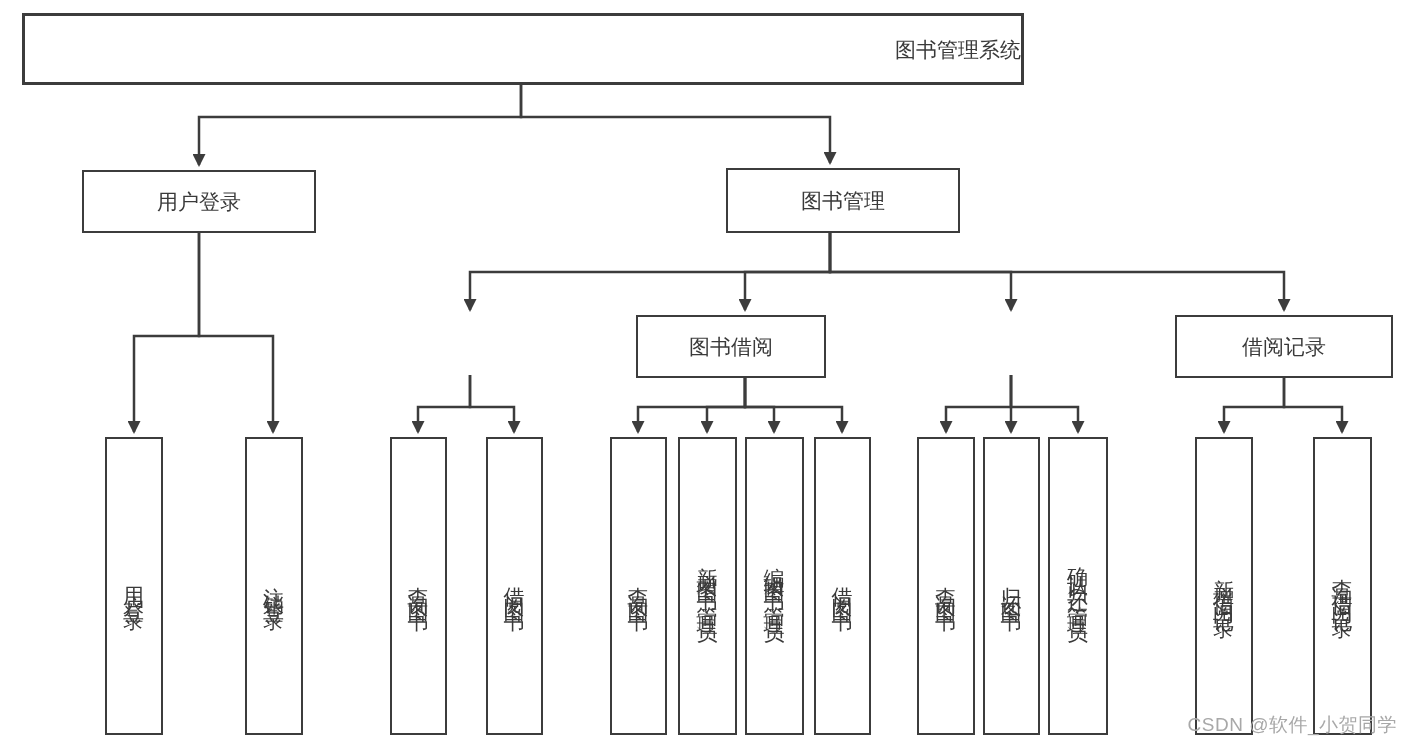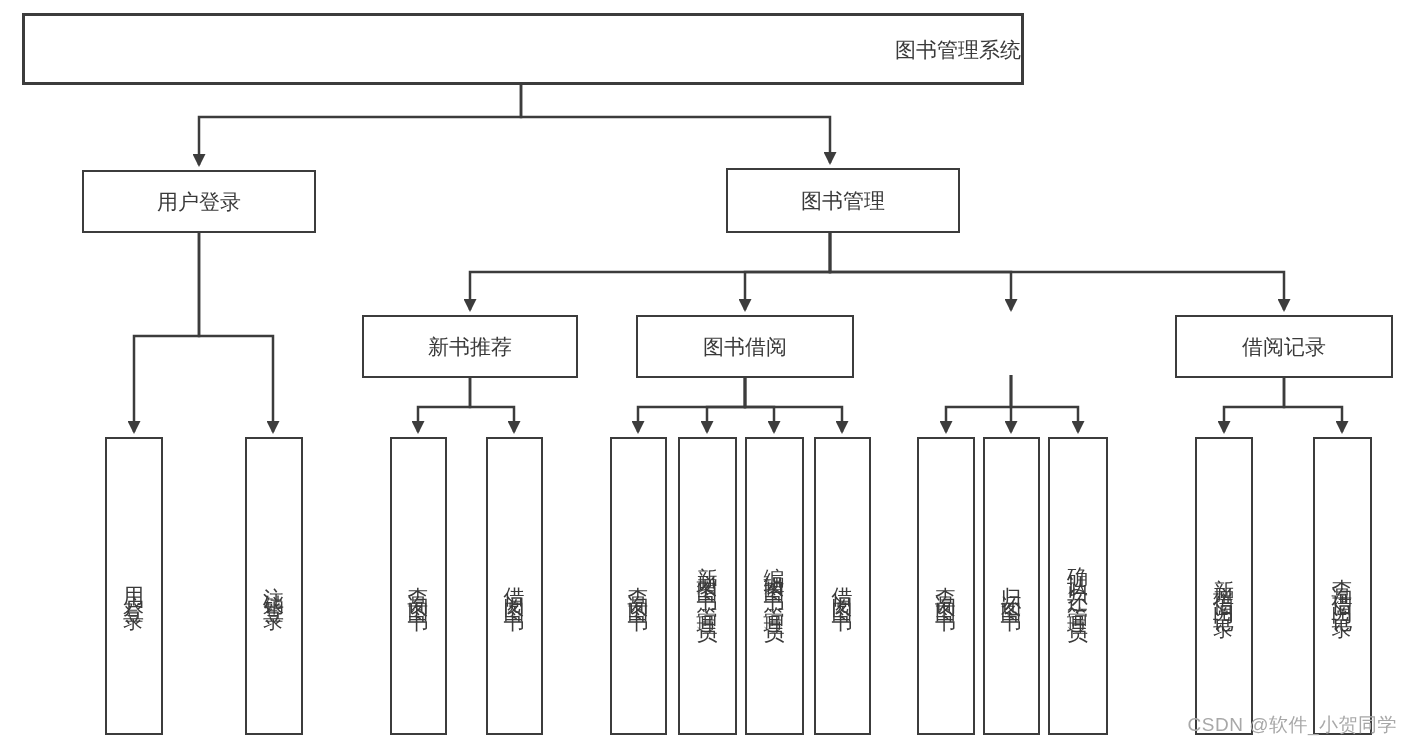--- a/index.html
+++ b/index.html
@@ -84,24 +84,21 @@
     <span>图书管理系统</span>
   </div>
 
   <div class="node" style="left:82px; top:170px; width:234px; height:63px;">
     <span>用户登录</span>
   </div>
   <div class="node" style="left:713px; top:168px; width:234px; height:65px;margin-left:13px;">
     <span>图书管理</span>
   </div>
 
-  <div class="node" style="left:362px; top:315px; width:216px; height:63px;">
-    <span>新书推荐</span>
-  </div>
-  <div class="node" style="left:636px; top:315px; width:218px; height:63px;">
+  <div class="node" style="left:636px; top:315px; width:190px; height:63px;">
     <span>图书借阅</span>
   </div>
   <div class="node" style="left:1175px; top:315px; width:218px; height:63px;">
     <span>借阅记录</span>
   </div>
 
   <div class="node v" style="left:105px; top:437px; width:58px; height:298px;">
     <span>用户登录</span>
   </div>
   <div class="node v" style="left:245px; top:437px; width:58px; height:298px;">

